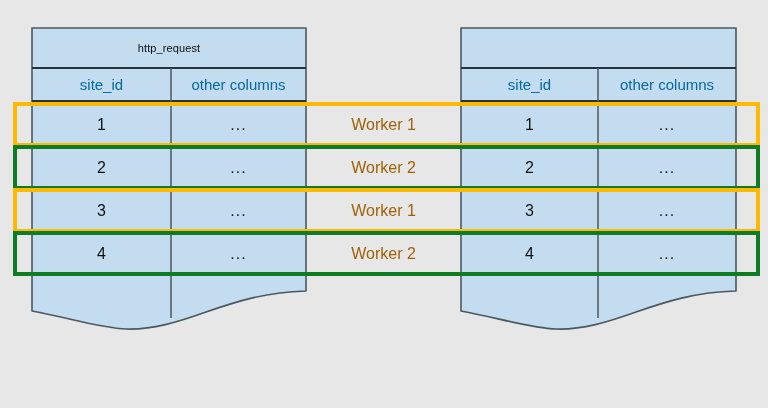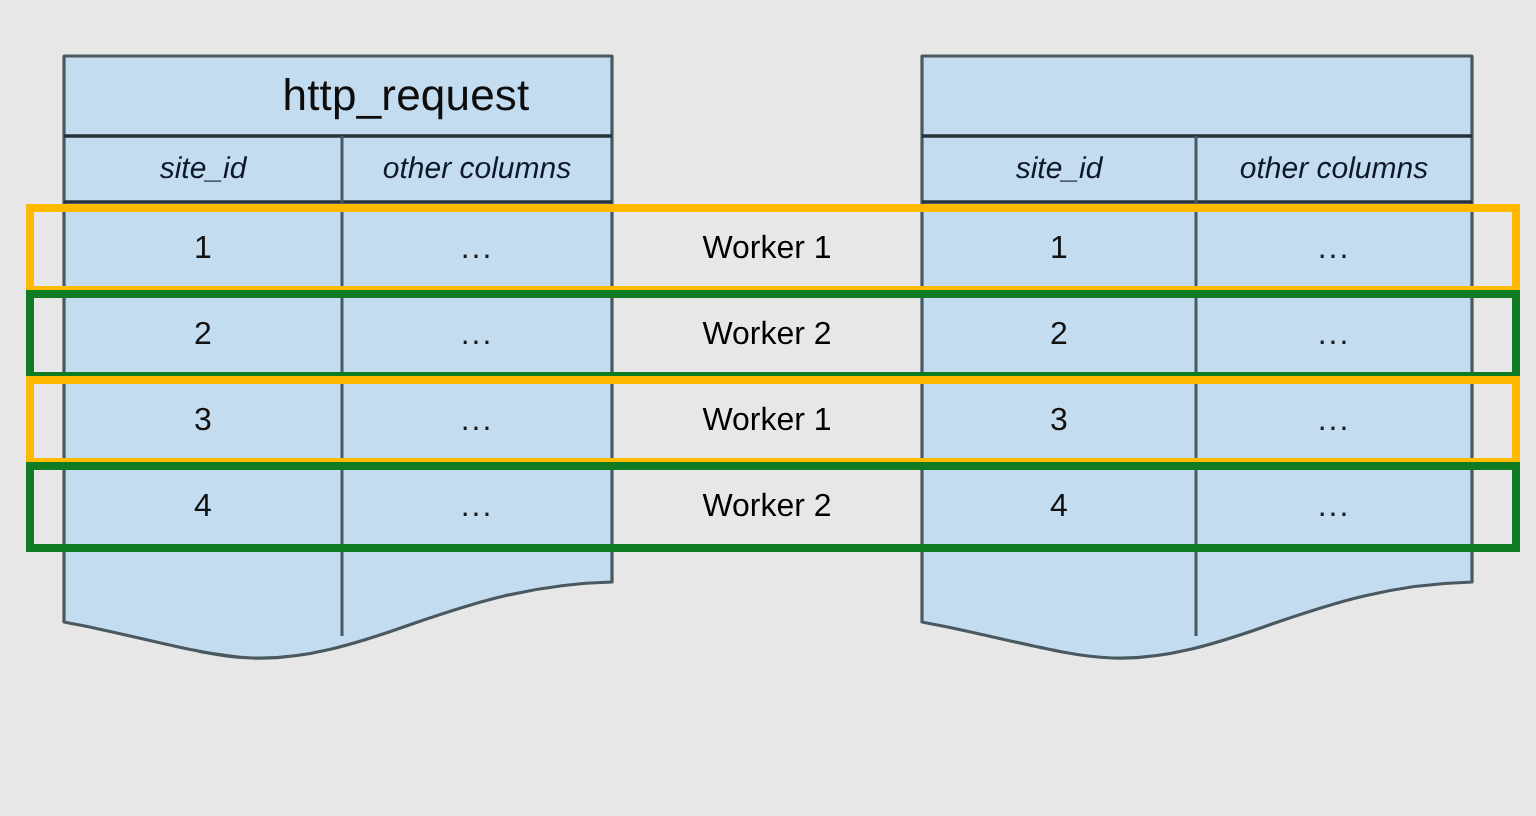--- a/index.html
+++ b/index.html
@@ -26,35 +26,33 @@
     height: 408px;
   }
   svg.layer { display: block; }
 
   
   .tbl-title {
     position: absolute;
     display: flex;
     align-items: center;
     justify-content: center;
-    font-size: 22px;
+    font-size: 11px;
     color: #0d0d0d;
     letter-spacing: .1px;
     white-space: nowrap;
-    padding-left: 34px;
   }
   .tbl-colhead {
     position: absolute;
     display: flex;
     align-items: center;
     justify-content: center;
     font-size: 15px;
-    color: #0f172a;
+    color: #0369a1;
     white-space: nowrap;
-    font-style: italic;
   }
   .cell {
     position: absolute;
     display: flex;
     align-items: center;
     justify-content: center;
     font-size: 16px;
     color: #111;
     white-space: nowrap;
   }
@@ -62,21 +60,21 @@
     font-size: 16px;
     letter-spacing: 1px;
     color: #1a1a1a;
   }
   .worker-label {
     position: absolute;
     display: flex;
     align-items: center;
     justify-content: center;
     font-size: 16px;
-    color: #000000;
+    color: #a16207;
     white-space: nowrap;
   }
 </style>
 </head>
 <body>
 
 <div id="stage">
 
   <svg class="layer" width="768" height="408" viewBox="0 0 768 408">
 

